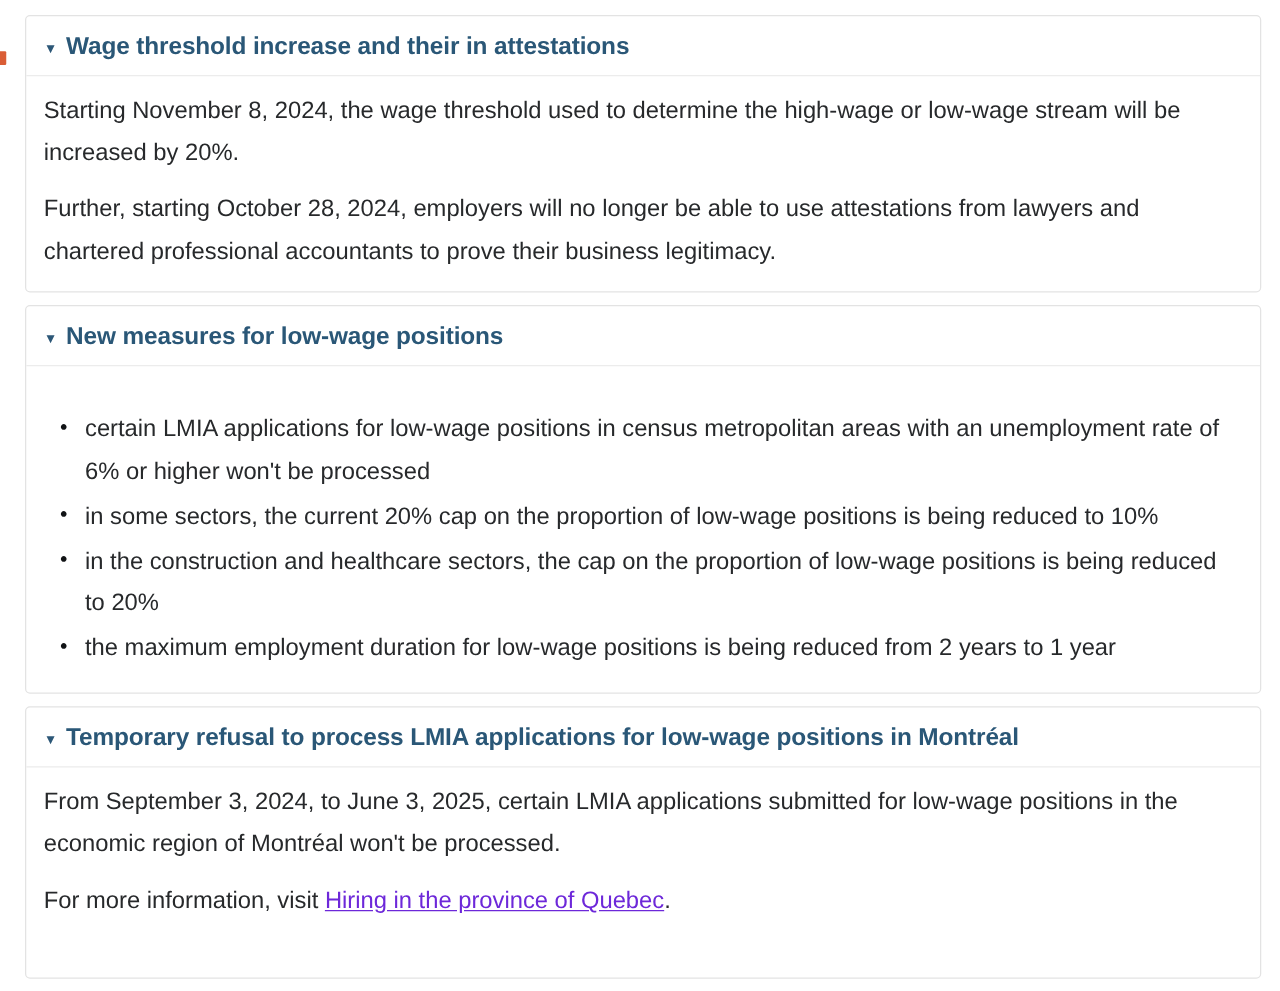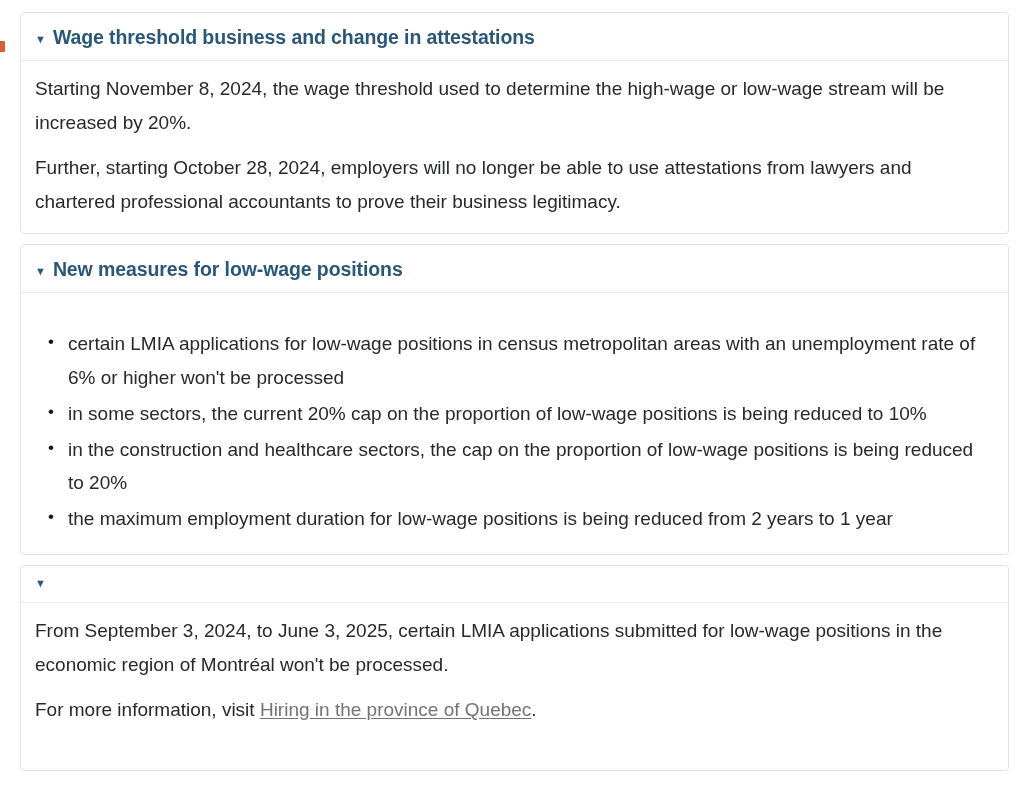--- a/index.html
+++ b/index.html
@@ -106,42 +106,42 @@
     content: "\2022";
     position: absolute;
     left: -20px;
     top: 0;
     color: #111315;
     font-size: 17px;
     line-height: 1.78;
   }
 
   a.doclink {
-    color: #737373;
+    color: #6d28d9;
     text-underline-offset: 2px;
   }
 
   
   .panel.tall-bottom .panel-body {
     padding-bottom: 44px;
   }
 </style>
 </head>
 <body>
 
 <div id="page">
 
   <div class="edge-fragment"></div>
 
   <div class="accordion">
 
     <section class="panel">
       <div class="panel-header">
         <span class="caret">▼</span>
-        <span class="panel-title">Wage threshold business and change in attestations</span>
+        <span class="panel-title">Wage threshold increase and their in attestations</span>
       </div>
       <div class="panel-body">
         <p>Starting November 8, 2024, the wage threshold used to determine the high-wage or low-wage stream will be increased by 20%.</p>
         <p>Further, starting October 28, 2024, employers will no longer be able to use attestations from lawyers and chartered professional accountants to prove their business legitimacy.</p>
       </div>
     </section>
 
     <section class="panel">
       <div class="panel-header">
         <span class="caret">▼</span>
@@ -153,20 +153,21 @@
           <li>in some sectors, the current 20% cap on the proportion of low-wage positions is being reduced to 10%</li>
           <li>in the construction and healthcare sectors, the cap on the proportion of low-wage positions is being reduced to 20%</li>
           <li>the maximum employment duration for low-wage positions is being reduced from 2 years to 1 year</li>
         </ul>
       </div>
     </section>
 
     <section class="panel tall-bottom">
       <div class="panel-header">
         <span class="caret">▼</span>
+        <span class="panel-title">Temporary refusal to process LMIA applications for low-wage positions in Montréal</span>
       </div>
       <div class="panel-body">
         <p>From September 3, 2024, to June 3, 2025, certain LMIA applications submitted for low-wage positions in the economic region of Montréal won't be processed.</p>
         <p><span>For more information, visit </span><a class="doclink" href="#">Hiring in the province of Quebec</a><span>.</span></p>
       </div>
     </section>
 
   </div>
 </div>
 

